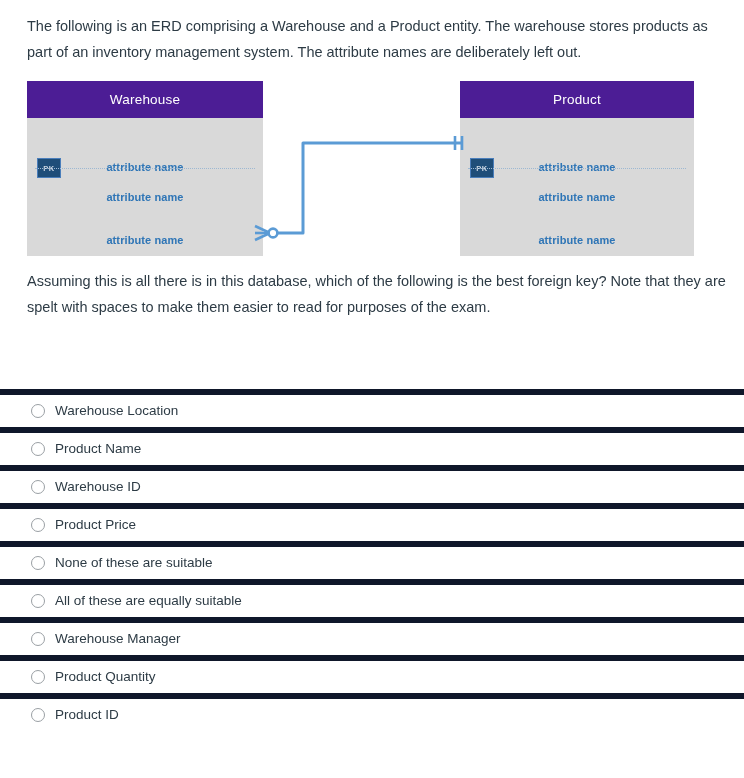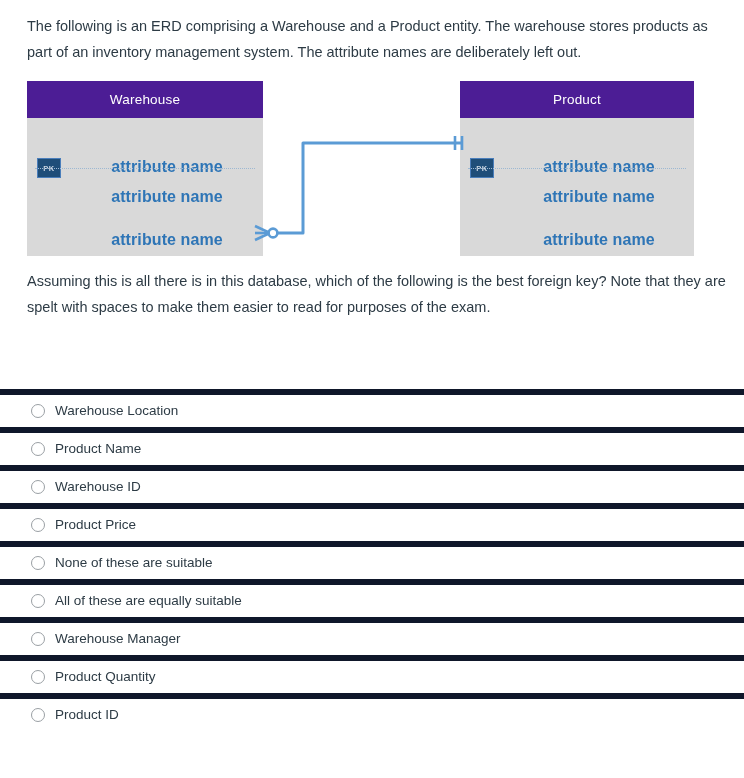--- a/index.html
+++ b/index.html
@@ -99,25 +99,24 @@
     display: flex;
     align-items: center;
     justify-content: center;
     box-sizing: border-box;
   }
   .attr-name {
     position: absolute;
     left: 0;
     width: 100%;
     text-align: center;
-    font-size: 16px;
+    font-size: 11px;
     font-weight: bold;
     color: #2e75b6;
     letter-spacing: .1px;
-    padding-left: 22px;
   }
   .attr-sep {
     position: absolute;
     left: 8px;
     right: 8px;
     top: 50px;
     height: 0;
     border-top: 1px dotted #9db8d2;
   }
 

